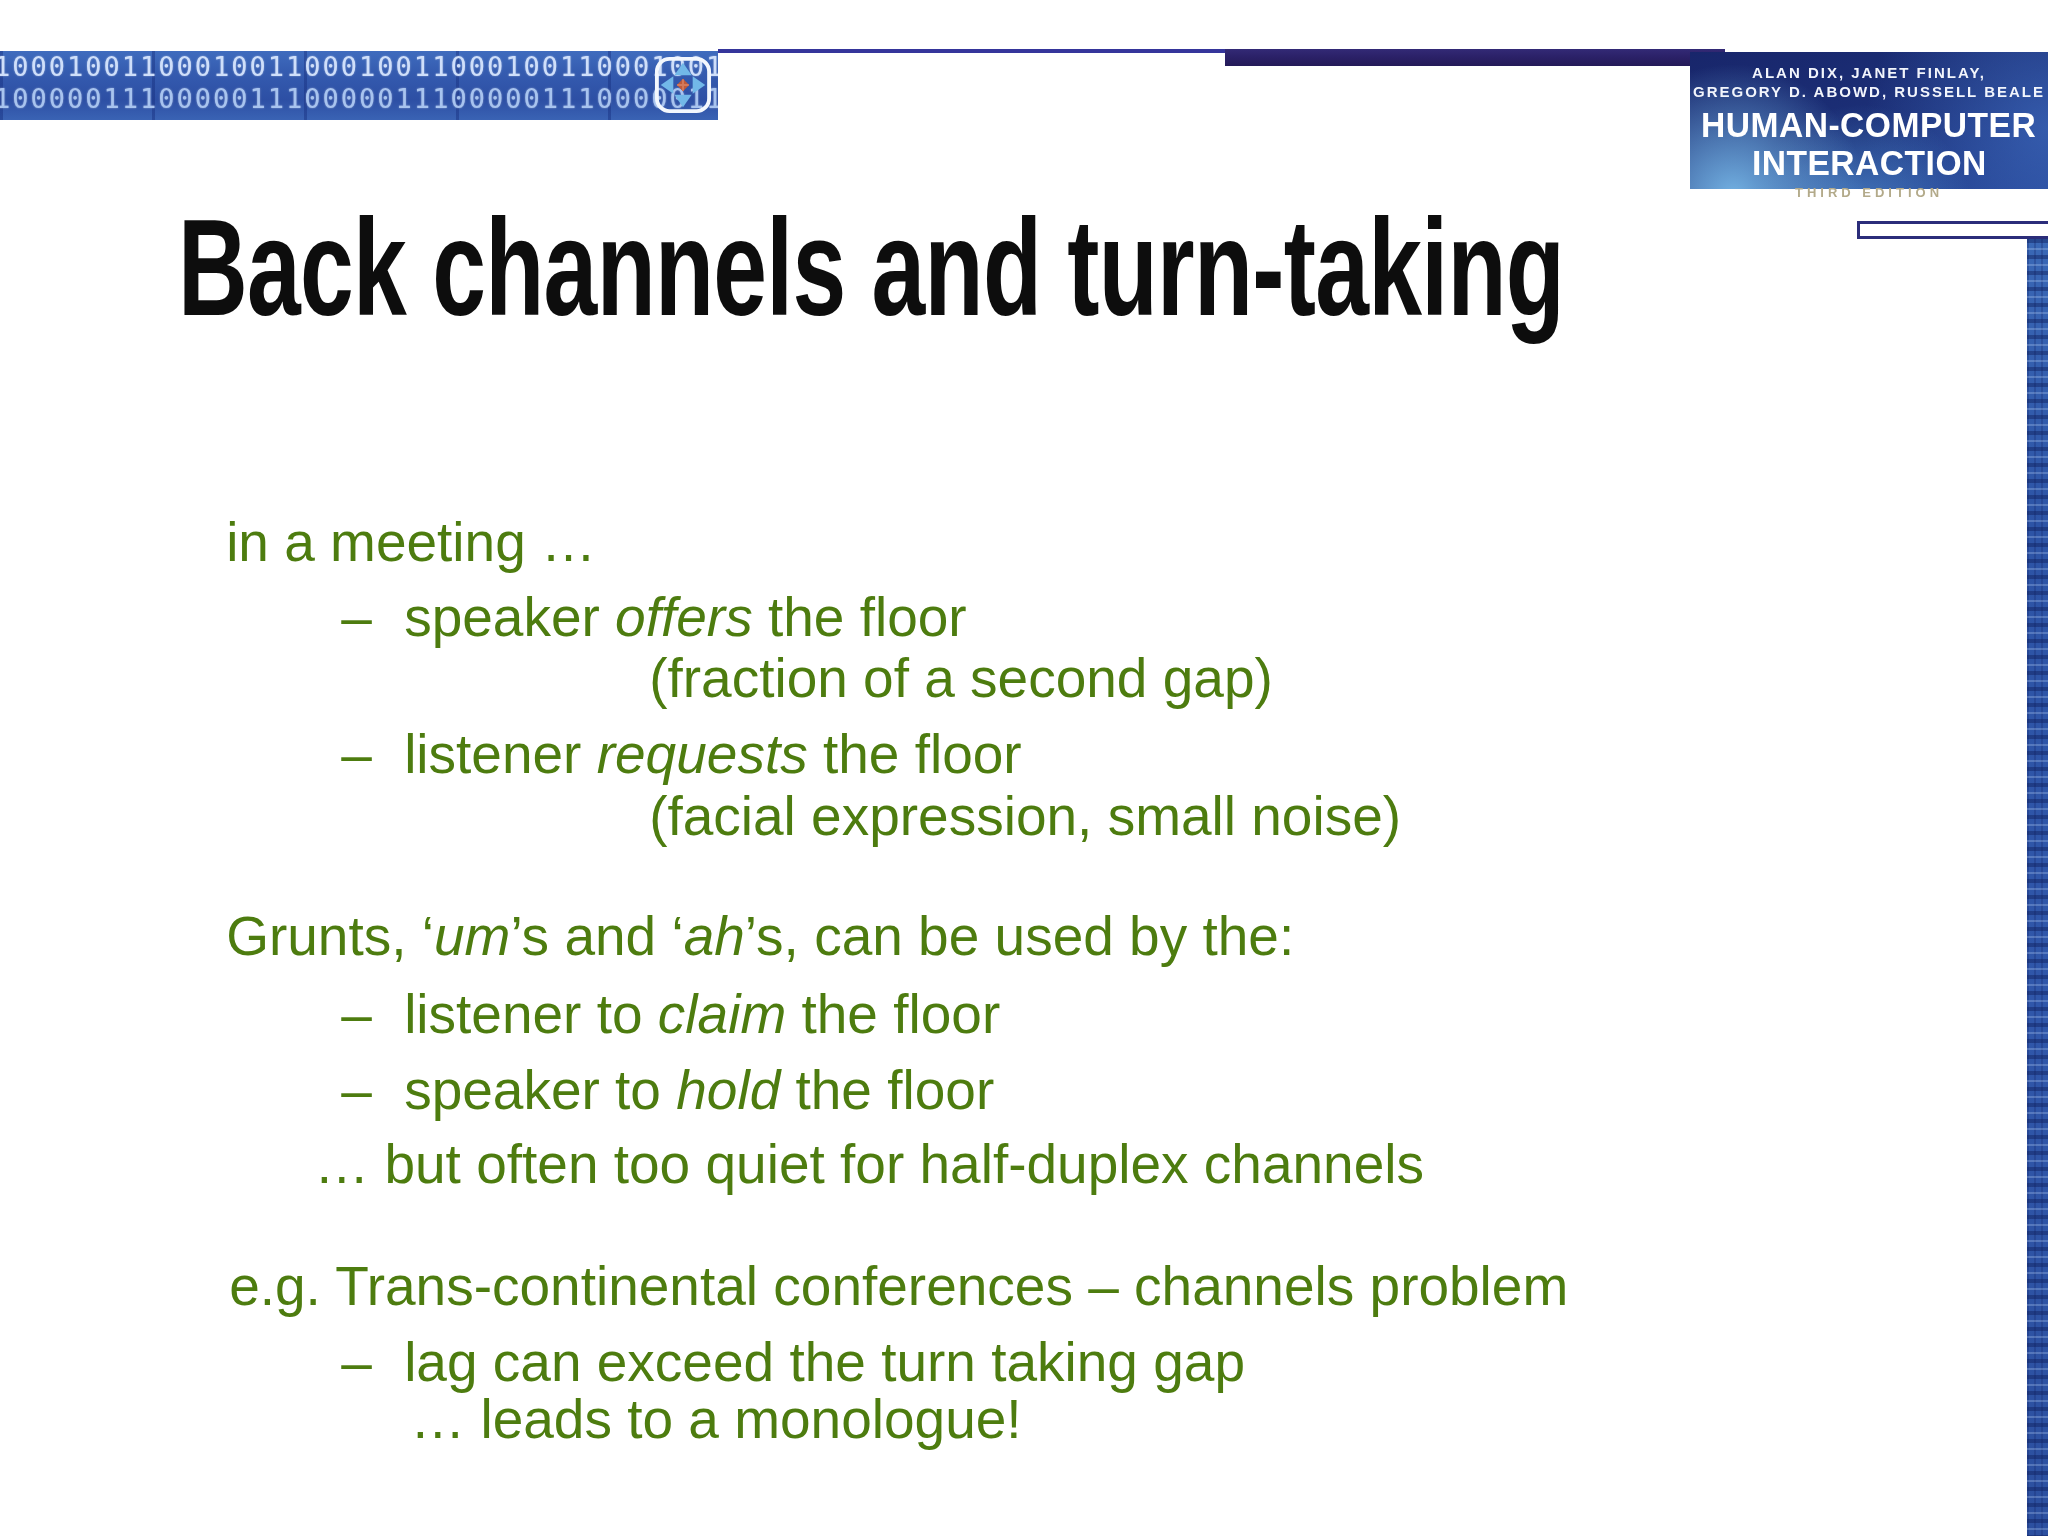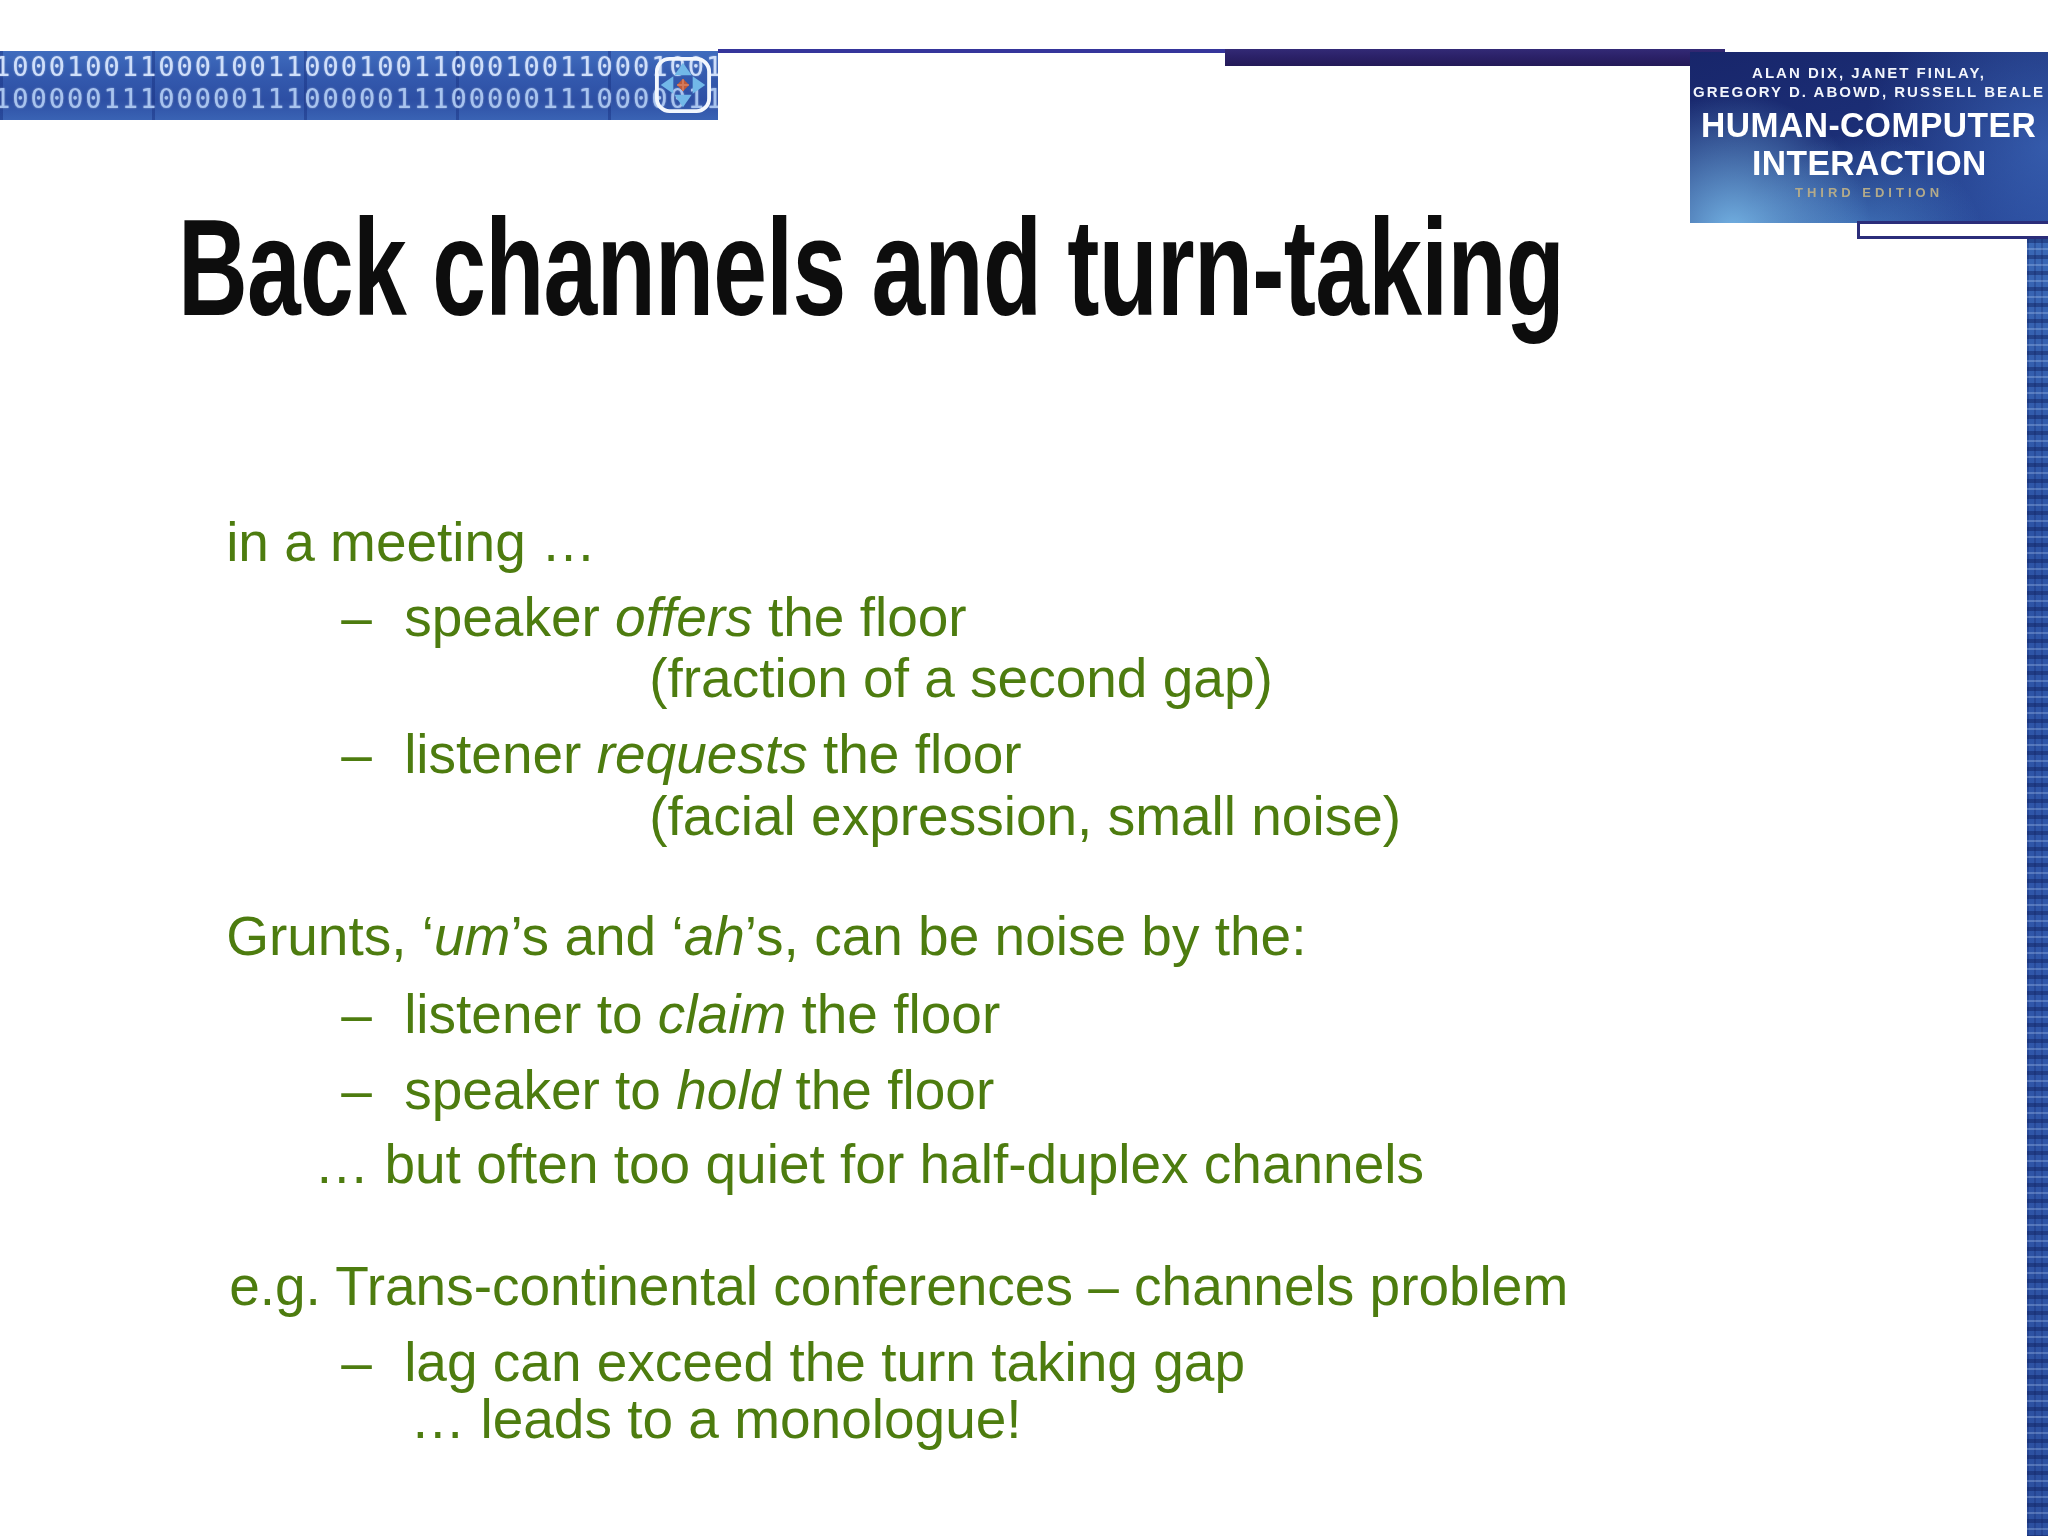--- a/index.html
+++ b/index.html
@@ -32,21 +32,21 @@
   .thin-rule{
     position:absolute;left:718px;top:49px;width:974px;height:4px;background:#35359b;
   }
   .thick-bar{
     position:absolute;left:1225px;top:49px;width:500px;height:17px;
     background:linear-gradient(180deg,#332a76 0%,#2b2168 45%,#241b58 100%);
   }
 
   
   .book-cover{
-    position:absolute;left:1690px;top:52px;width:358px;height:171px;
+    position:absolute;left:1690px;top:52px;width:358px;height:137px;
     background:
       radial-gradient(circle at 12% 105%, rgba(130,200,245,0.85), rgba(130,200,245,0) 38%),
       radial-gradient(circle at 48% 120%, rgba(90,160,225,0.65), rgba(90,160,225,0) 45%),
       radial-gradient(circle at 100% 55%, rgba(70,120,205,0.55), rgba(70,120,205,0) 50%),
       linear-gradient(160deg,#18266b 0%,#1c3078 55%,#234090 100%);
     color:#ffffff;display:flex;flex-direction:column;align-items:center;
     padding-top:11px;box-sizing:border-box;
   }
   .book-cover .authors{
     font-size:15px;font-weight:bold;letter-spacing:2px;line-height:19px;white-space:nowrap;
@@ -139,21 +139,21 @@
 
   <div class="bl" style="left:280px;top:672px">
     <span class="dash">–</span><span>listener </span><span class="it">requests</span><span> the floor</span>
   </div>
 
   <div class="bl" style="left:588px;top:734px">
     <span>(facial expression, small noise)</span>
   </div>
 
   <div class="bl" style="left:165px;top:854px">
-    <span>Grunts, ‘</span><span class="it">um</span><span>’s and ‘</span><span class="it">ah</span><span>’s, can be noise by the:</span>
+    <span>Grunts, ‘</span><span class="it">um</span><span>’s and ‘</span><span class="it">ah</span><span>’s, can be used by the:</span>
   </div>
 
   <div class="bl" style="left:280px;top:932px">
     <span class="dash">–</span><span>listener to </span><span class="it">claim</span><span> the floor</span>
   </div>
 
   <div class="bl" style="left:280px;top:1008px">
     <span class="dash">–</span><span>speaker to </span><span class="it">hold</span><span> the floor</span>
   </div>
 

